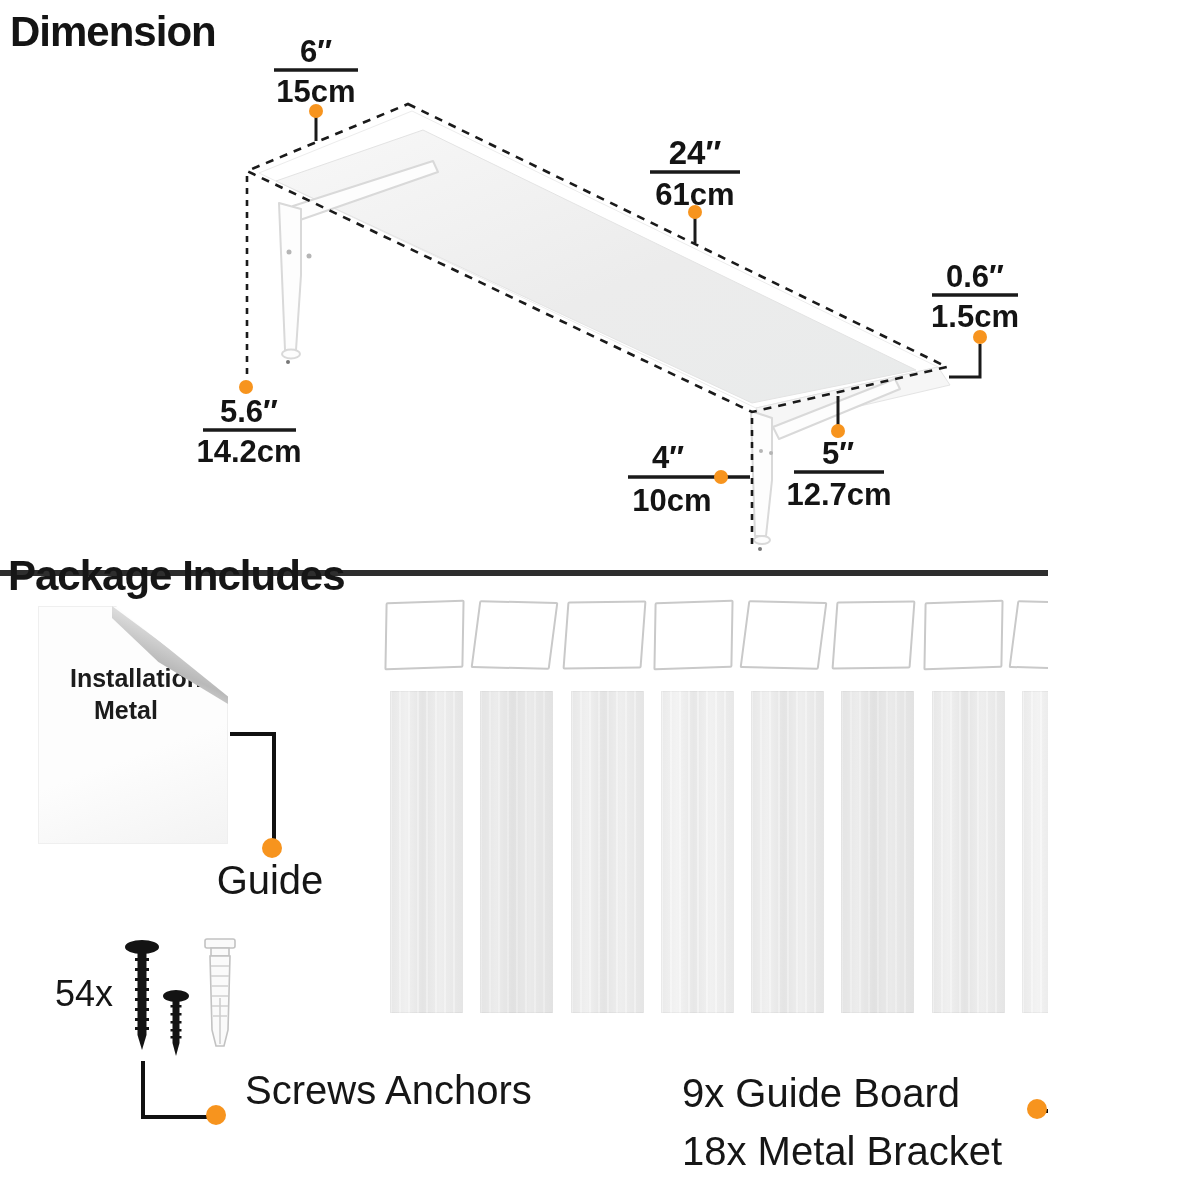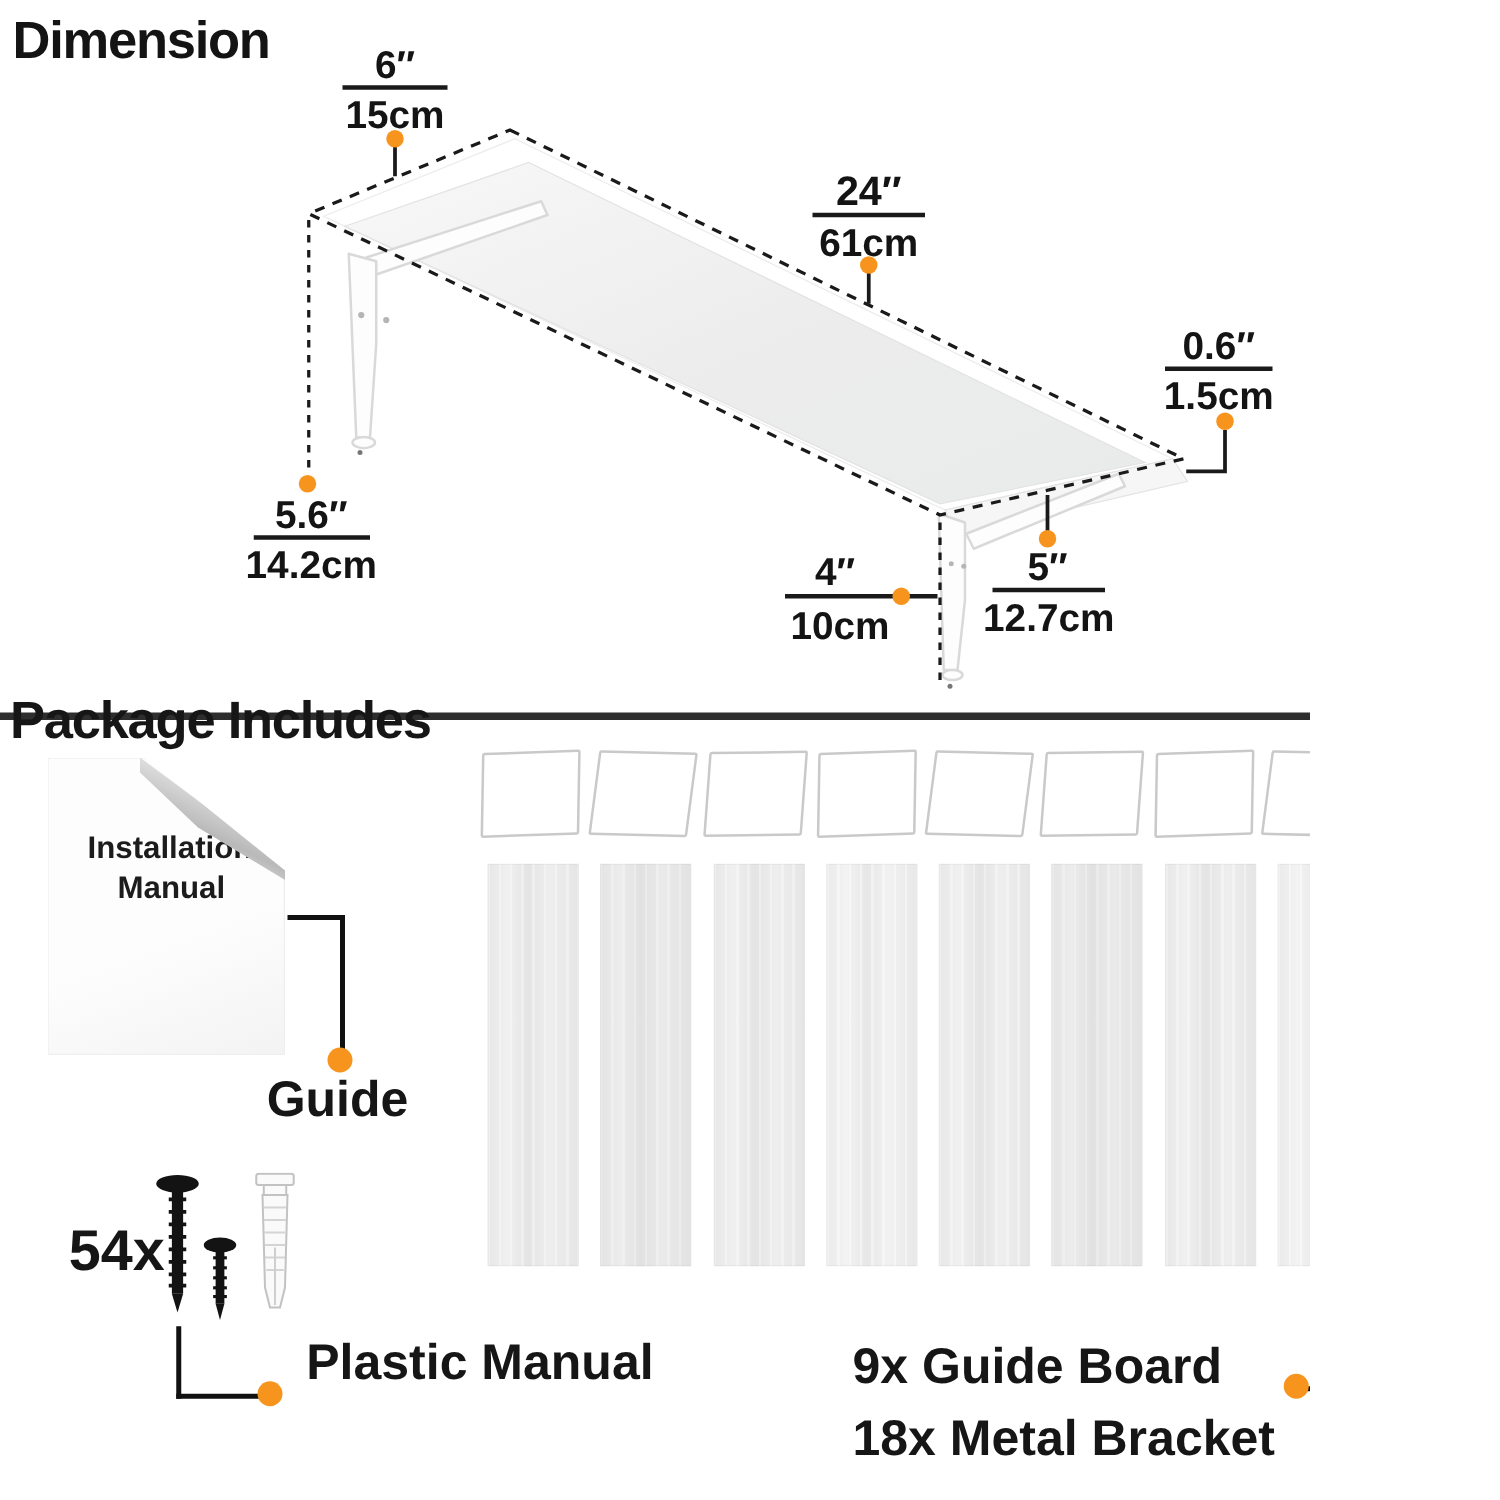--- a/index.html
+++ b/index.html
@@ -24,23 +24,23 @@
   .manual-line{position:absolute;font-size:25px;font-weight:bold;color:#1c1c1c;white-space:nowrap;}
   .m1{left:32px;top:58px;} .m2{left:56px;top:90px;}
   .conn{position:absolute;border:0 solid #111;}
   .guide-conn{left:230px;top:180px;width:42px;height:110px;border-top-width:4px;border-right-width:4px;}
   .hw-conn{left:141px;top:509px;width:67px;height:54px;border-left-width:4px;border-bottom-width:4px;}
   .wb-conn{left:1043px;top:462px;width:65px;height:95px;border-right-width:4px;border-bottom-width:4px;}
   .dot{position:absolute;width:20px;height:20px;border-radius:50%;background:var(--accent);}
   .guide-dot{left:262px;top:286px;}
   .hw-dot{left:206px;top:553px;}
   .wb-dot{left:1027px;top:547px;}
-  .label{position:absolute;font-weight:bold;white-space:nowrap;}
+  .label{position:absolute;font-weight:normal;white-space:nowrap;}
   .guide-label{left:200px;top:306px;width:140px;text-align:center;font-size:40px;}
-  .hw-count{left:55px;top:421px;font-size:46px;}
+  .hw-count{left:55px;top:421px;font-size:36px;}
   .two-line{font-size:40px;line-height:56px;}
   .hw-label{left:245px;top:510px;}
   .wb-label{left:682px;top:512px;line-height:58px;}
   
   .brackets-row{position:absolute;left:385px;top:49px;width:797px;height:74px;
                 display:flex;justify-content:space-between;}
   .bracket-flat{width:75px;height:64px;background:#fff;border:2px solid #c9c9c9;border-radius:2px;}
   .brackets-row>div:nth-child(3n+1){transform:rotate(-2deg) skewX(-3deg);}
   .brackets-row>div:nth-child(3n+2){transform:rotate(1.4deg) skewX(-6deg);}
   .brackets-row>div:nth-child(3n){transform:rotate(-0.8deg) skewX(-5deg);}
@@ -149,21 +149,21 @@
   </svg>
 
   <div class="divider"></div>
 
   
   <div class="pkg">
     <div class="pkg-title">Package Includes</div>
 
     <div class="manual">
       <div class="manual-line m1">Installation</div>
-      <div class="manual-line m2">Manual</div>
+      <div class="manual-line m2">Metal</div>
       <div class="curl"></div>
     </div>
     <div class="conn guide-conn"></div>
     <div class="dot guide-dot"></div>
     <div class="label guide-label">Guide</div>
 
     <div class="label hw-count">54x</div>
     <svg style="position:absolute;left:118px;top:386px" width="125" height="125" viewBox="0 0 125 125">
       <g fill="#131313">
         <ellipse cx="24" cy="9" rx="17" ry="7"></ellipse>
@@ -197,21 +197,21 @@
         <line x1="93" y1="48" x2="110" y2="48" stroke="#d4d4d4"></line>
         <line x1="94" y1="58" x2="110" y2="58" stroke="#d4d4d4"></line>
         <line x1="94" y1="68" x2="110" y2="68" stroke="#d4d4d4"></line>
         <line x1="95" y1="78" x2="109" y2="78" stroke="#d4d4d4"></line>
         <line x1="102" y1="60" x2="102" y2="106" stroke="#cfcfcf"></line>
       </g>
     </svg>
     <div class="conn hw-conn"></div>
     <div class="dot hw-dot"></div>
     <div class="label two-line hw-label">
-      <div>Plastic Manual</div>
+      <div>Screws Anchors</div>
     </div>
 
     <div class="brackets-row">
       <div class="bracket-flat"></div>
     <div class="bracket-flat"></div>
         <div class="bracket-flat"></div>
         <div class="bracket-flat"></div>
         <div class="bracket-flat"></div>
         <div class="bracket-flat"></div>
         <div class="bracket-flat"></div>

